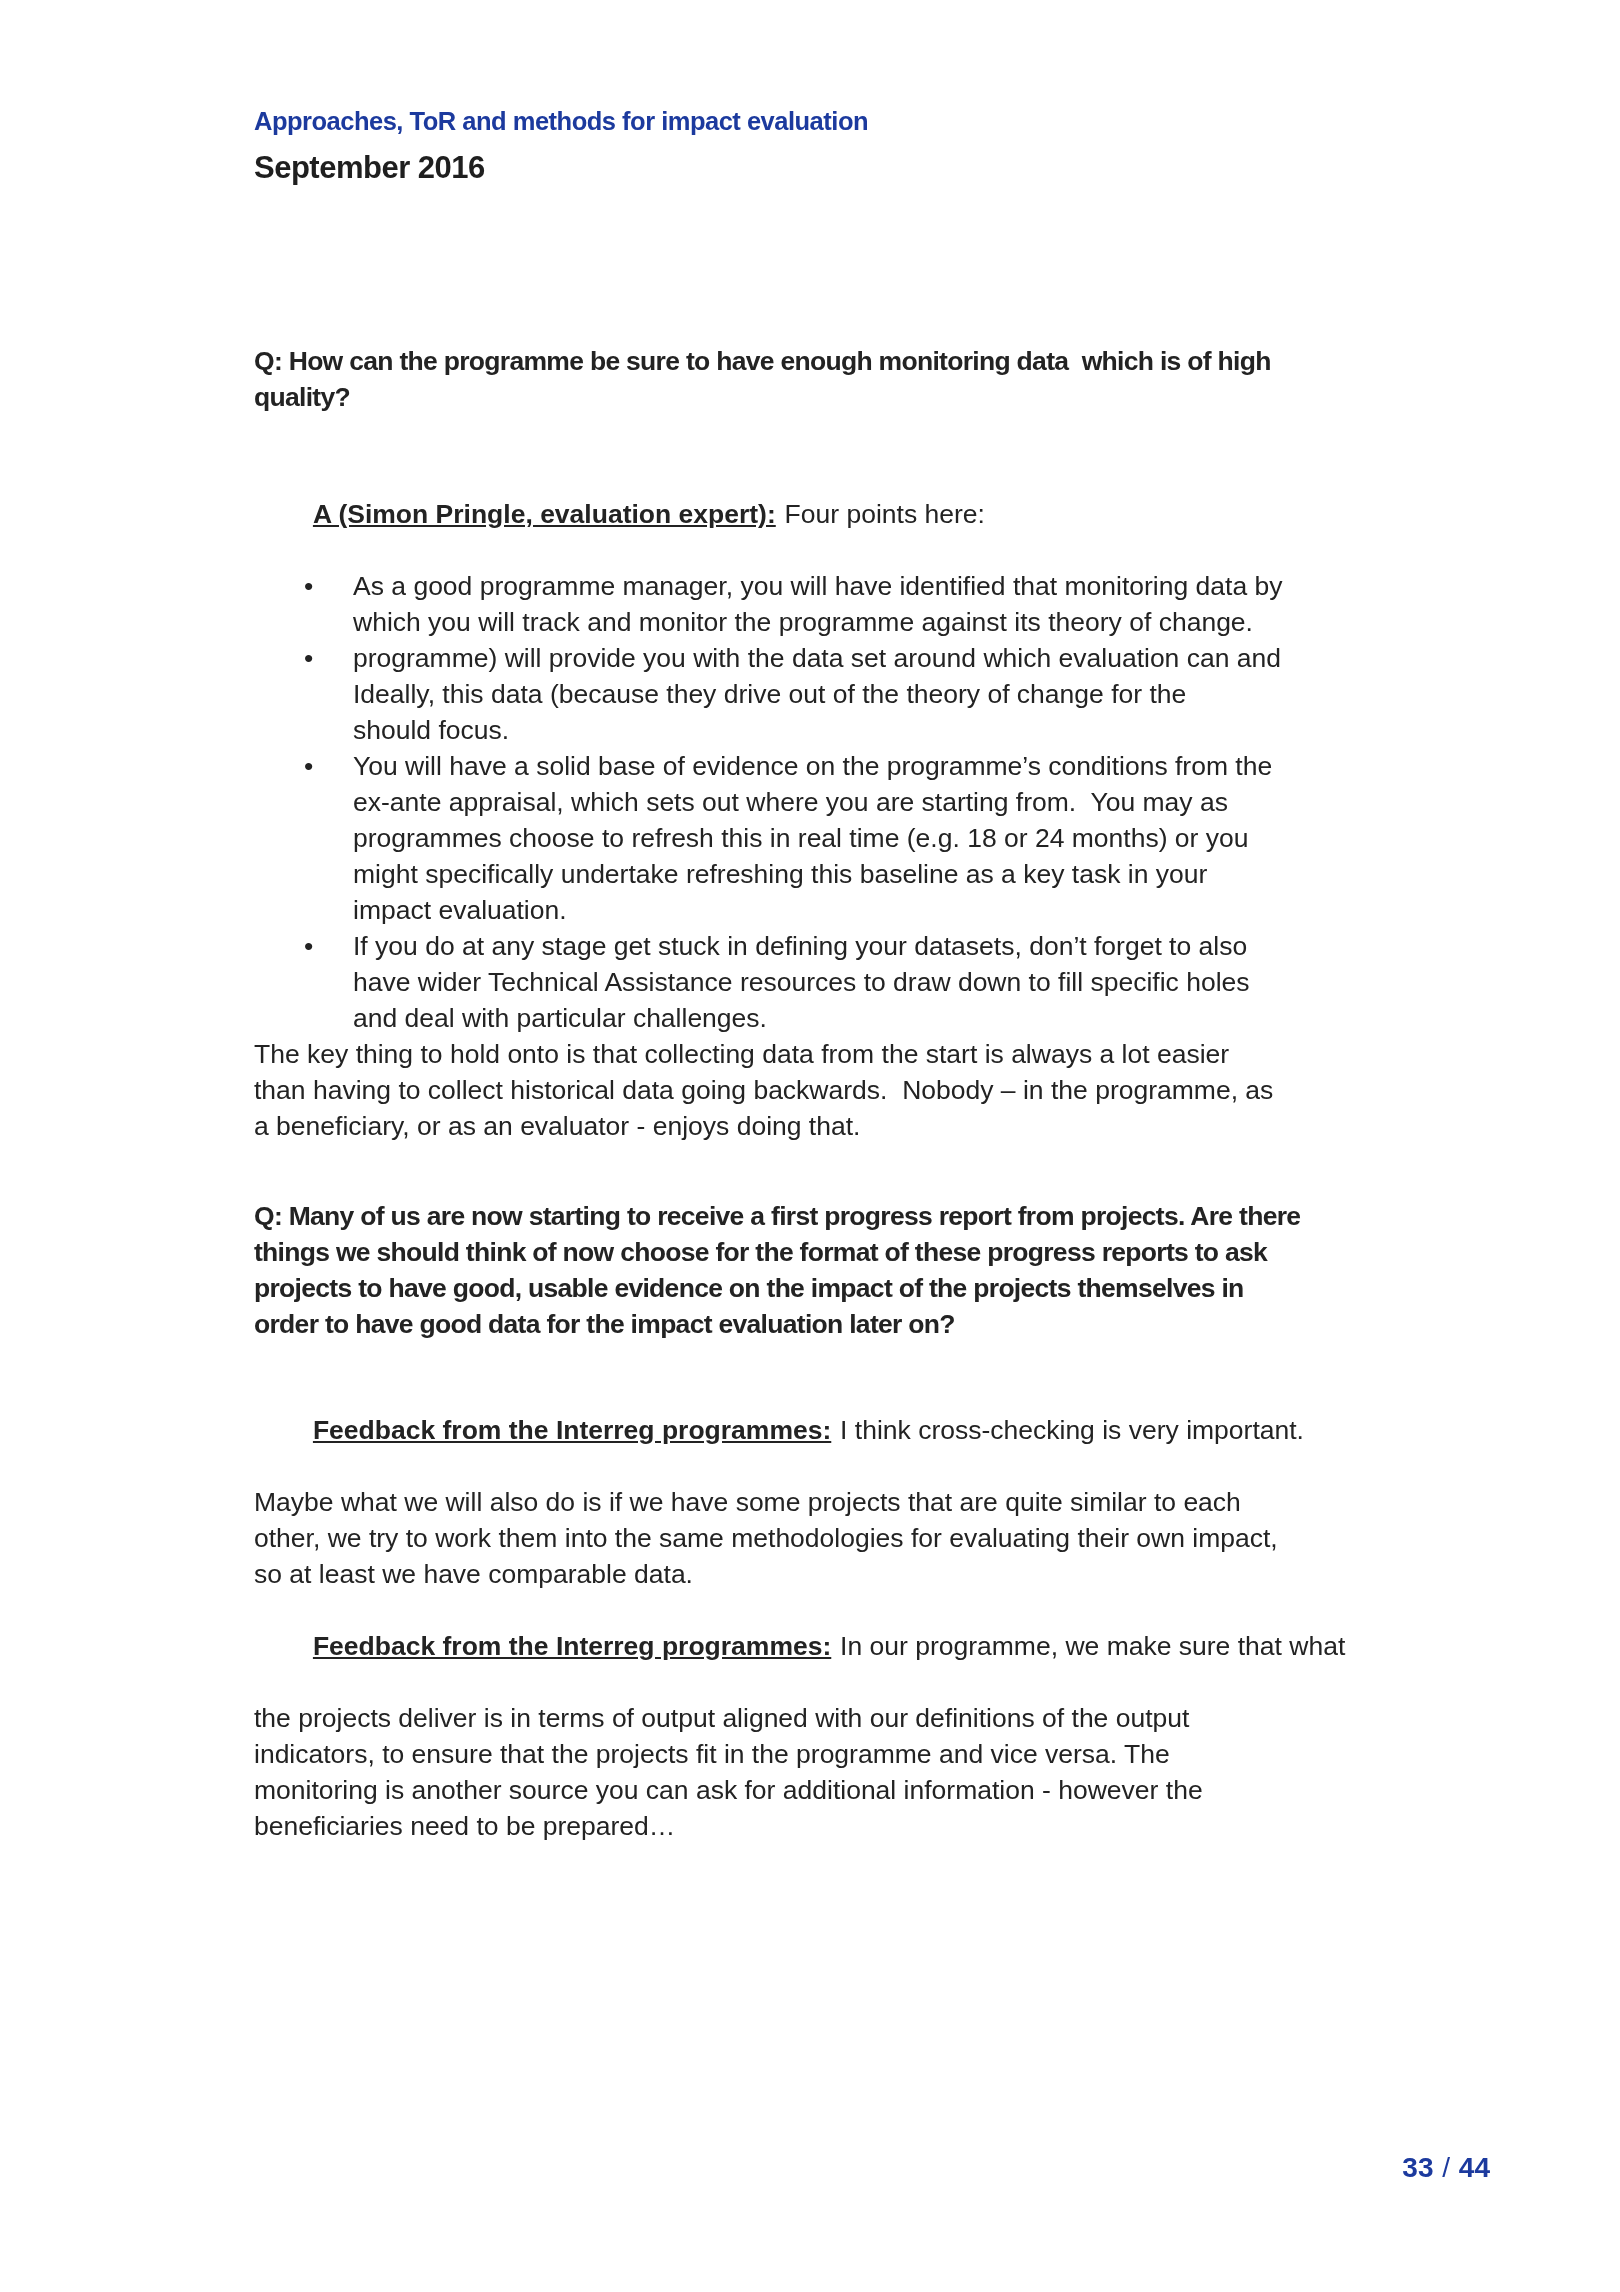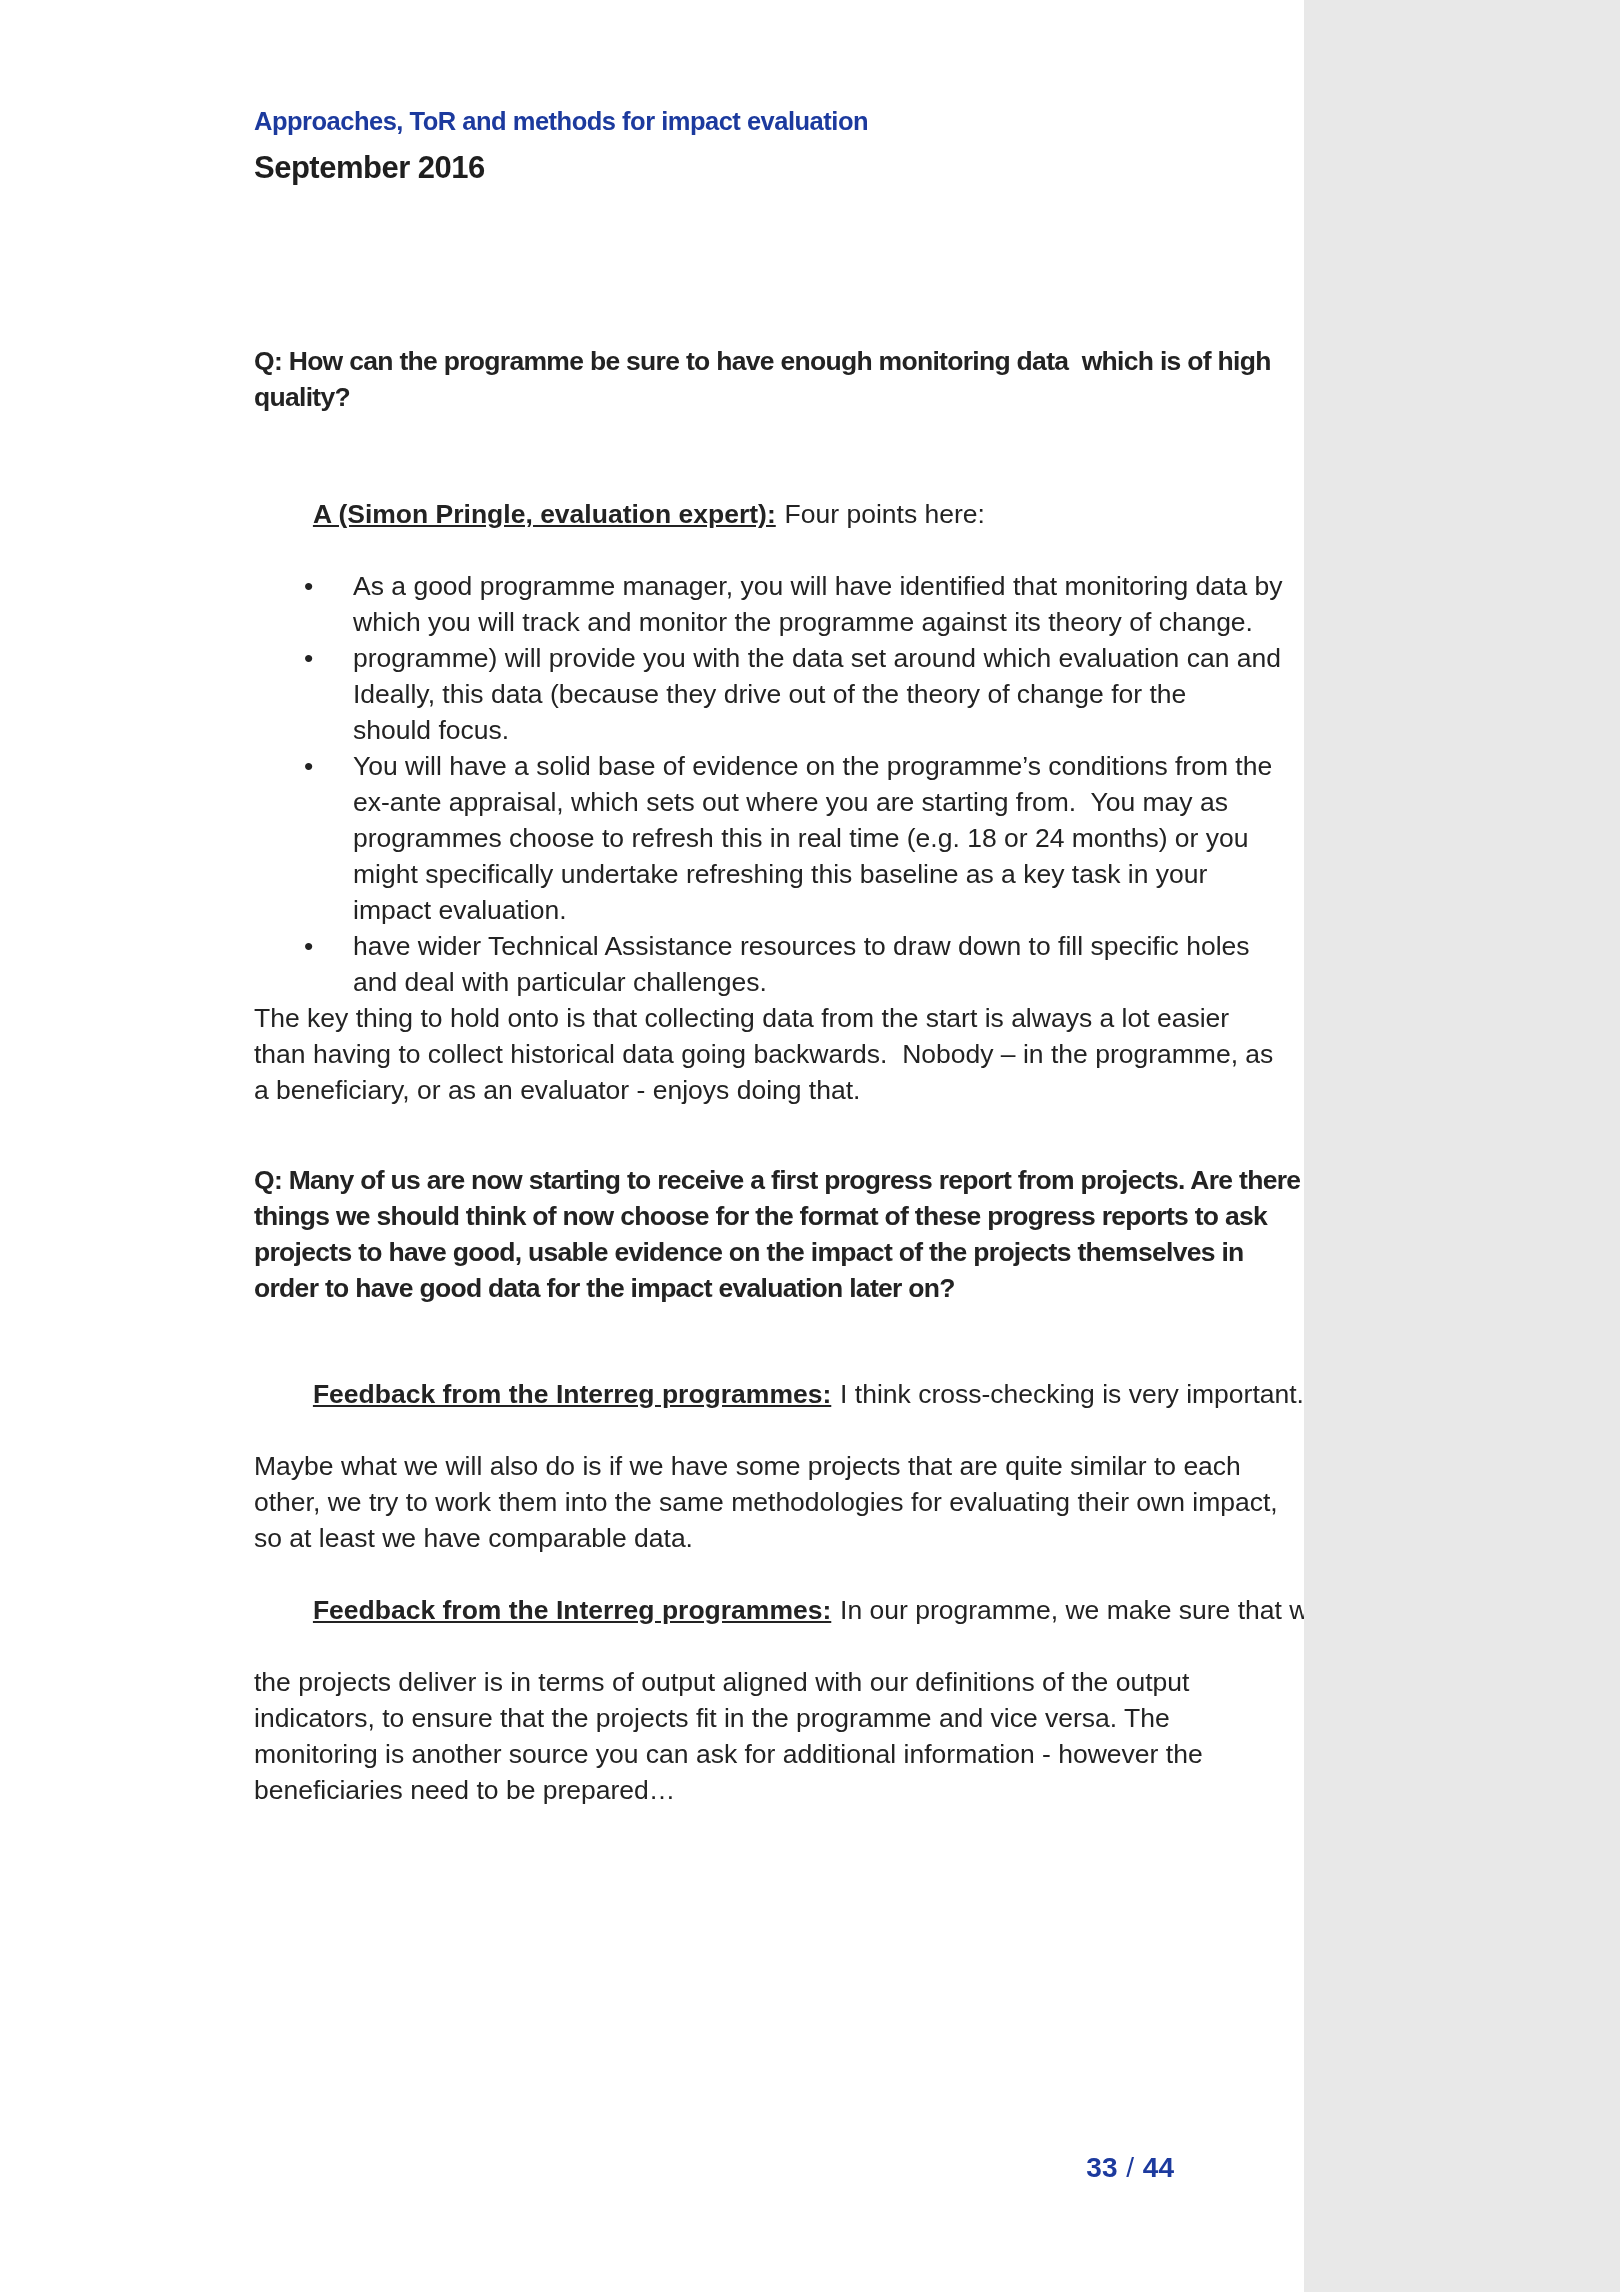--- a/index.html
+++ b/index.html
@@ -1,18 +1,18 @@
 <!DOCTYPE html>
 <html><head>
 <meta charset="utf-8">
 <style>
   html, body { margin: 0; padding: 0; background: #e8e8e8; }
   .page {
     position: relative;
-    width: 1304px;
+    width: 1620px;
     height: 2293px;
     background: #ffffff;
     font-family: "Liberation Sans", sans-serif;
     overflow: hidden;
   }
   
   .hdr { position: absolute; left: 254px; top: 105px; }
   .hdr-title {
     color: #1c3a9e;
     font-size: 25.5px;
@@ -107,20 +107,21 @@
         <li class="bullet">
           <span class="marker">•</span>
           <div class="line">You will have a solid base of evidence on the programme’s conditions from the</div>
           <div class="line">ex-ante appraisal, which sets out where you are starting from.  You may as</div>
           <div class="line">programmes choose to refresh this in real time (e.g. 18 or 24 months) or you</div>
           <div class="line">might specifically undertake refreshing this baseline as a key task in your</div>
           <div class="line">impact evaluation.</div>
         </li>
         <li class="bullet">
           <span class="marker">•</span>
+          <div class="line">If you do at any stage get stuck in defining your datasets, don’t forget to also</div>
           <div class="line">have wider Technical Assistance resources to draw down to fill specific holes</div>
           <div class="line">and deal with particular challenges.</div>
         </li>
       </ul>
 
       <div>
         <div class="line">The key thing to hold onto is that collecting data from the start is always a lot easier</div>
         <div class="line">than having to collect historical data going backwards.  Nobody – in the programme, as</div>
         <div class="line">a beneficiary, or as an evaluator - enjoys doing that.</div>
       </div>

